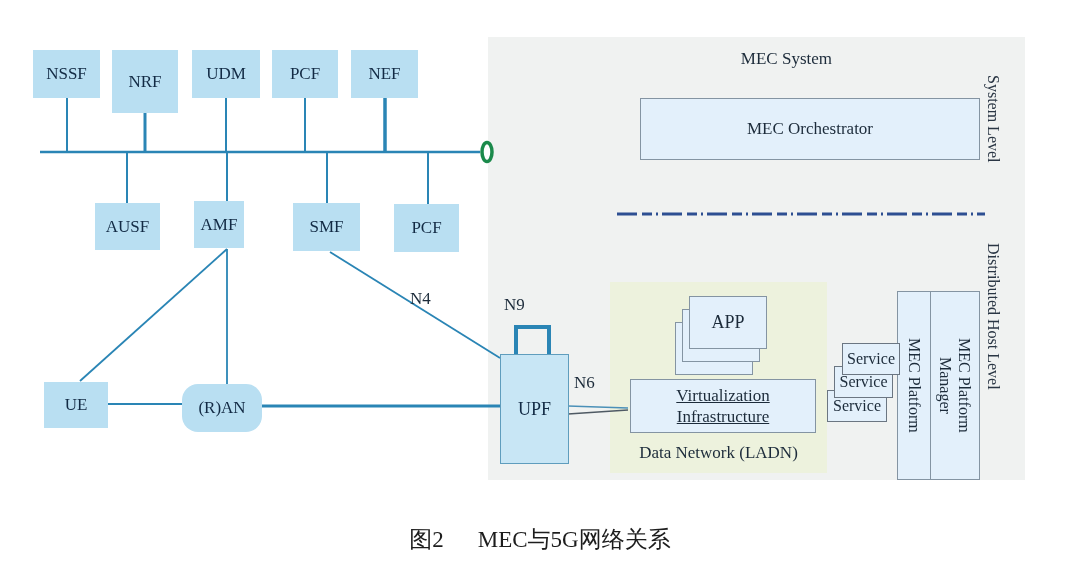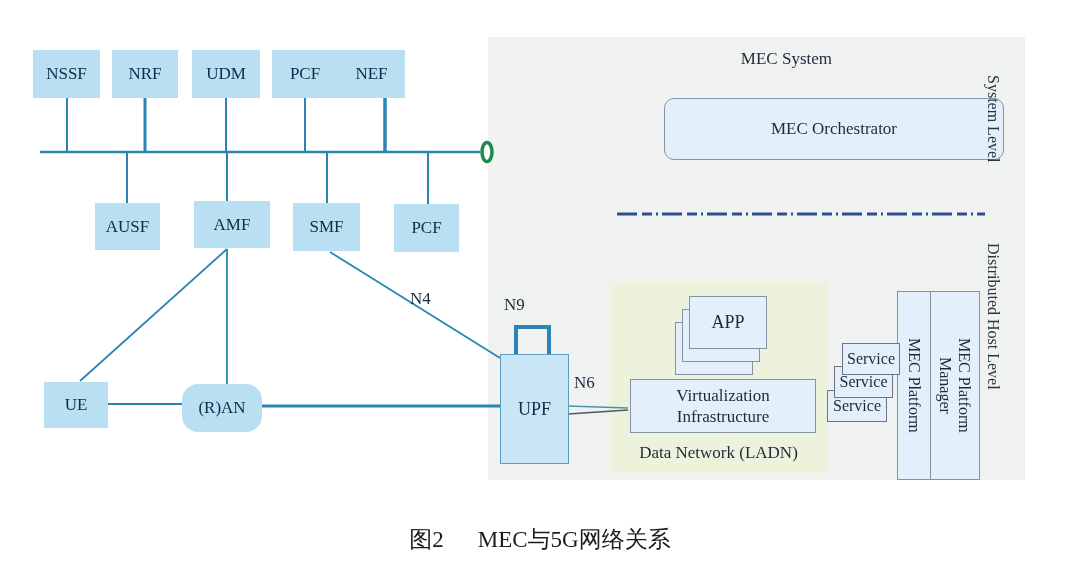--- a/index.html
+++ b/index.html
@@ -11,36 +11,36 @@
   #gray-panel{left:488px;top:37px;width:537px;height:443px;background:#f0f2f1;}
   #green-panel{left:610px;top:282px;width:217px;height:191px;background:#edf2dd;}
   #lines{position:absolute;left:0;top:0;z-index:1;}
   .box{
     position:absolute;z-index:2;display:flex;align-items:center;justify-content:center;
     text-align:center;font-size:17px;line-height:1.25;
   }
   .nf{background:#b9dff2;color:#122a44;}
   .mecbox{background:#e3f0fb;border:1px solid #8494a2;color:#1c2b3a;}
   #box-nssf{left:33px;top:50px;width:67px;height:48px;}
-  #box-nrf{left:112px;top:50px;width:66px;height:48px;}
+  #box-nrf{left:112px;top:50px;width:66px;height:63px;}
   #box-udm{left:192px;top:50px;width:68px;height:48px;}
   #box-pcf1{left:272px;top:50px;width:66px;height:48px;}
-  #box-nef{left:338px;top:50px;width:67px;height:48px;}
+  #box-nef{left:351px;top:50px;width:67px;height:48px;}
   #box-ausf{left:95px;top:203px;width:65px;height:47px;}
-  #box-amf{left:194px;top:201px;width:76px;height:47px;}
+  #box-amf{left:194px;top:201px;width:50px;height:47px;}
   #box-smf{left:293px;top:203px;width:67px;height:48px;}
   #box-pcf2{left:394px;top:204px;width:65px;height:48px;}
   #box-ue{left:44px;top:382px;width:64px;height:46px;}
   #box-ran{left:182px;top:384px;width:80px;height:48px;border-radius:16px;}
   #box-upf{left:500px;top:354px;width:67px;height:108px;background:#c8e6f5;border:1px solid #5f9dbd;font-size:18px;}
-  #box-orchestrator{left:664px;top:98px;width:338px;height:60px;border-radius:10px;}
+  #box-orchestrator{left:640px;top:98px;width:338px;height:60px;}
   #app-back{left:675px;top:322px;width:76px;height:51px;z-index:2;}
   #app-mid{left:682px;top:309px;width:76px;height:51px;z-index:3;}
   #app-front{left:689px;top:296px;width:76px;height:51px;z-index:4;font-size:18px;}
-  #box-virt{left:630px;top:379px;width:186px;height:54px;padding:0 8px;box-sizing:border-box;}
+  #box-virt{left:630px;top:379px;width:186px;height:54px;padding:0 8px;box-sizing:border-box;text-decoration:underline;}
   .service{border:1px solid #6b7682;font-size:16px;}
   #svc-1{left:842px;top:343px;width:56px;height:30px;z-index:5;}
   #svc-2{left:834px;top:366px;width:57px;height:30px;z-index:4;}
   #svc-3{left:827px;top:390px;width:58px;height:30px;z-index:3;}
   #box-platform{left:897px;top:291px;width:33px;height:187px;}
   #box-manager{left:930px;top:291px;width:48px;height:187px;}
   .vtext{writing-mode:vertical-rl;text-orientation:mixed;}
   .label{position:absolute;z-index:2;font-size:17px;color:#1c2b3a;}
   #lbl-mec-system{left:632px;top:49px;width:200px;text-align:right;}
   #lbl-system-level{left:984px;top:75px;height:110px;font-size:16px;color:#2a3644;}

